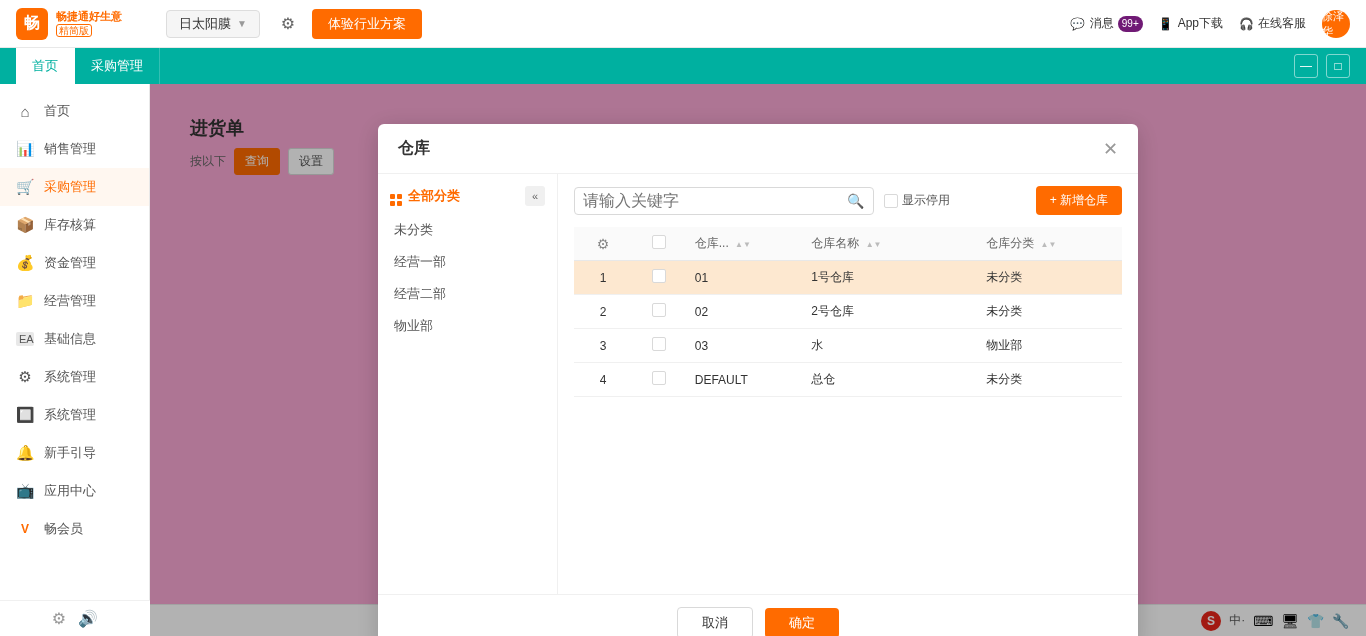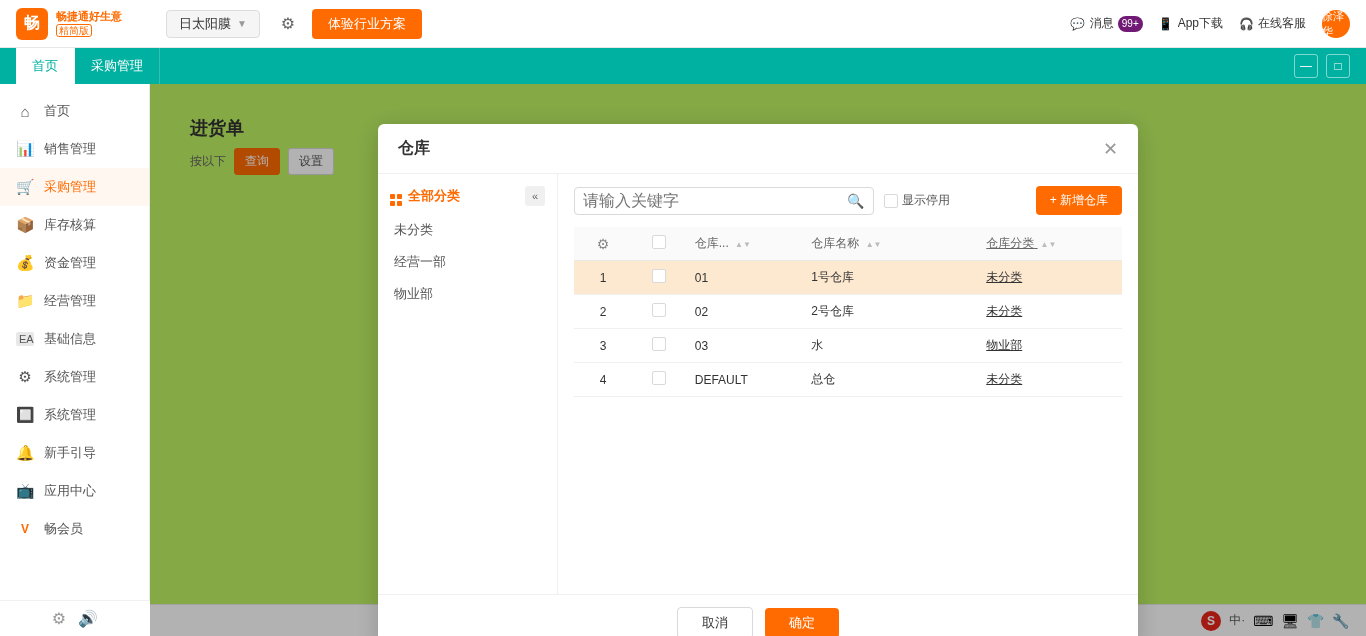--- a/index.html
+++ b/index.html
@@ -93,21 +93,21 @@
       padding: 8px 0;
     }
     .sidebar-item {
       display: flex; align-items: center; gap: 10px;
       padding: 10px 16px; cursor: pointer; color: #555; font-size: 13px;
     }
     .sidebar-item.active { background: #fff7f0; color: #ff6b00; }
     .sidebar-item .si-icon { font-size: 15px; width: 18px; text-align: center; }
 
     
-    .main { flex: 1; background: #bef264; overflow: hidden; position: relative; }
+    .main { flex: 1; background: #f9a8d4; overflow: hidden; position: relative; }
 
     
     .overlay {
       position: absolute; top: 0; left: 0; right: 0; bottom: 0;
       background: rgba(0,0,0,0.3); z-index: 100;
     }
 
     
     .modal {
       position: absolute; top: 40px; left: 50%;
@@ -185,21 +185,21 @@
     }
     table td {
       padding: 8px 10px; border-bottom: 1px solid #f0f0f0; color: #333;
     }
     table tr.highlighted td { background: #fde8d0; }
     .col-index { width: 40px; text-align: center; }
     .col-check { width: 36px; text-align: center; }
     .col-gear { width: 36px; text-align: center; }
     .col-code { width: 80px; }
     .col-name { width: 120px; }
-    .col-category { width: 100px; text-decoration: underline; }
+    .col-category { width: 100px; }
     .gear-th { color: #888; font-size: 14px; }
 
     
     .pagination {
       display: flex; align-items: center; justify-content: center;
       padding: 10px 0; gap: 6px; font-size: 12px; color: #555;
     }
     .pagination-select {
       border: 1px solid #d9d9d9; border-radius: 3px; padding: 2px 4px;
       font-size: 12px; cursor: pointer; background: #fff;
@@ -403,20 +403,23 @@
               </span>
               <span>全部分类</span>
             </div>
             <div class="tree-collapse-btn">«</div>
           </div>
           <div class="tree-item">
             <span>未分类</span>
           </div>
           <div class="tree-item">
             <span>经营一部</span>
+          </div>
+          <div class="tree-item">
+            <span>经营二部</span>
           </div>
           <div class="tree-item">
             <span>物业部</span>
           </div>
         </div>
 
         <div class="content-panel">
 
           <div class="content-toolbar">
             <div class="search-box">

